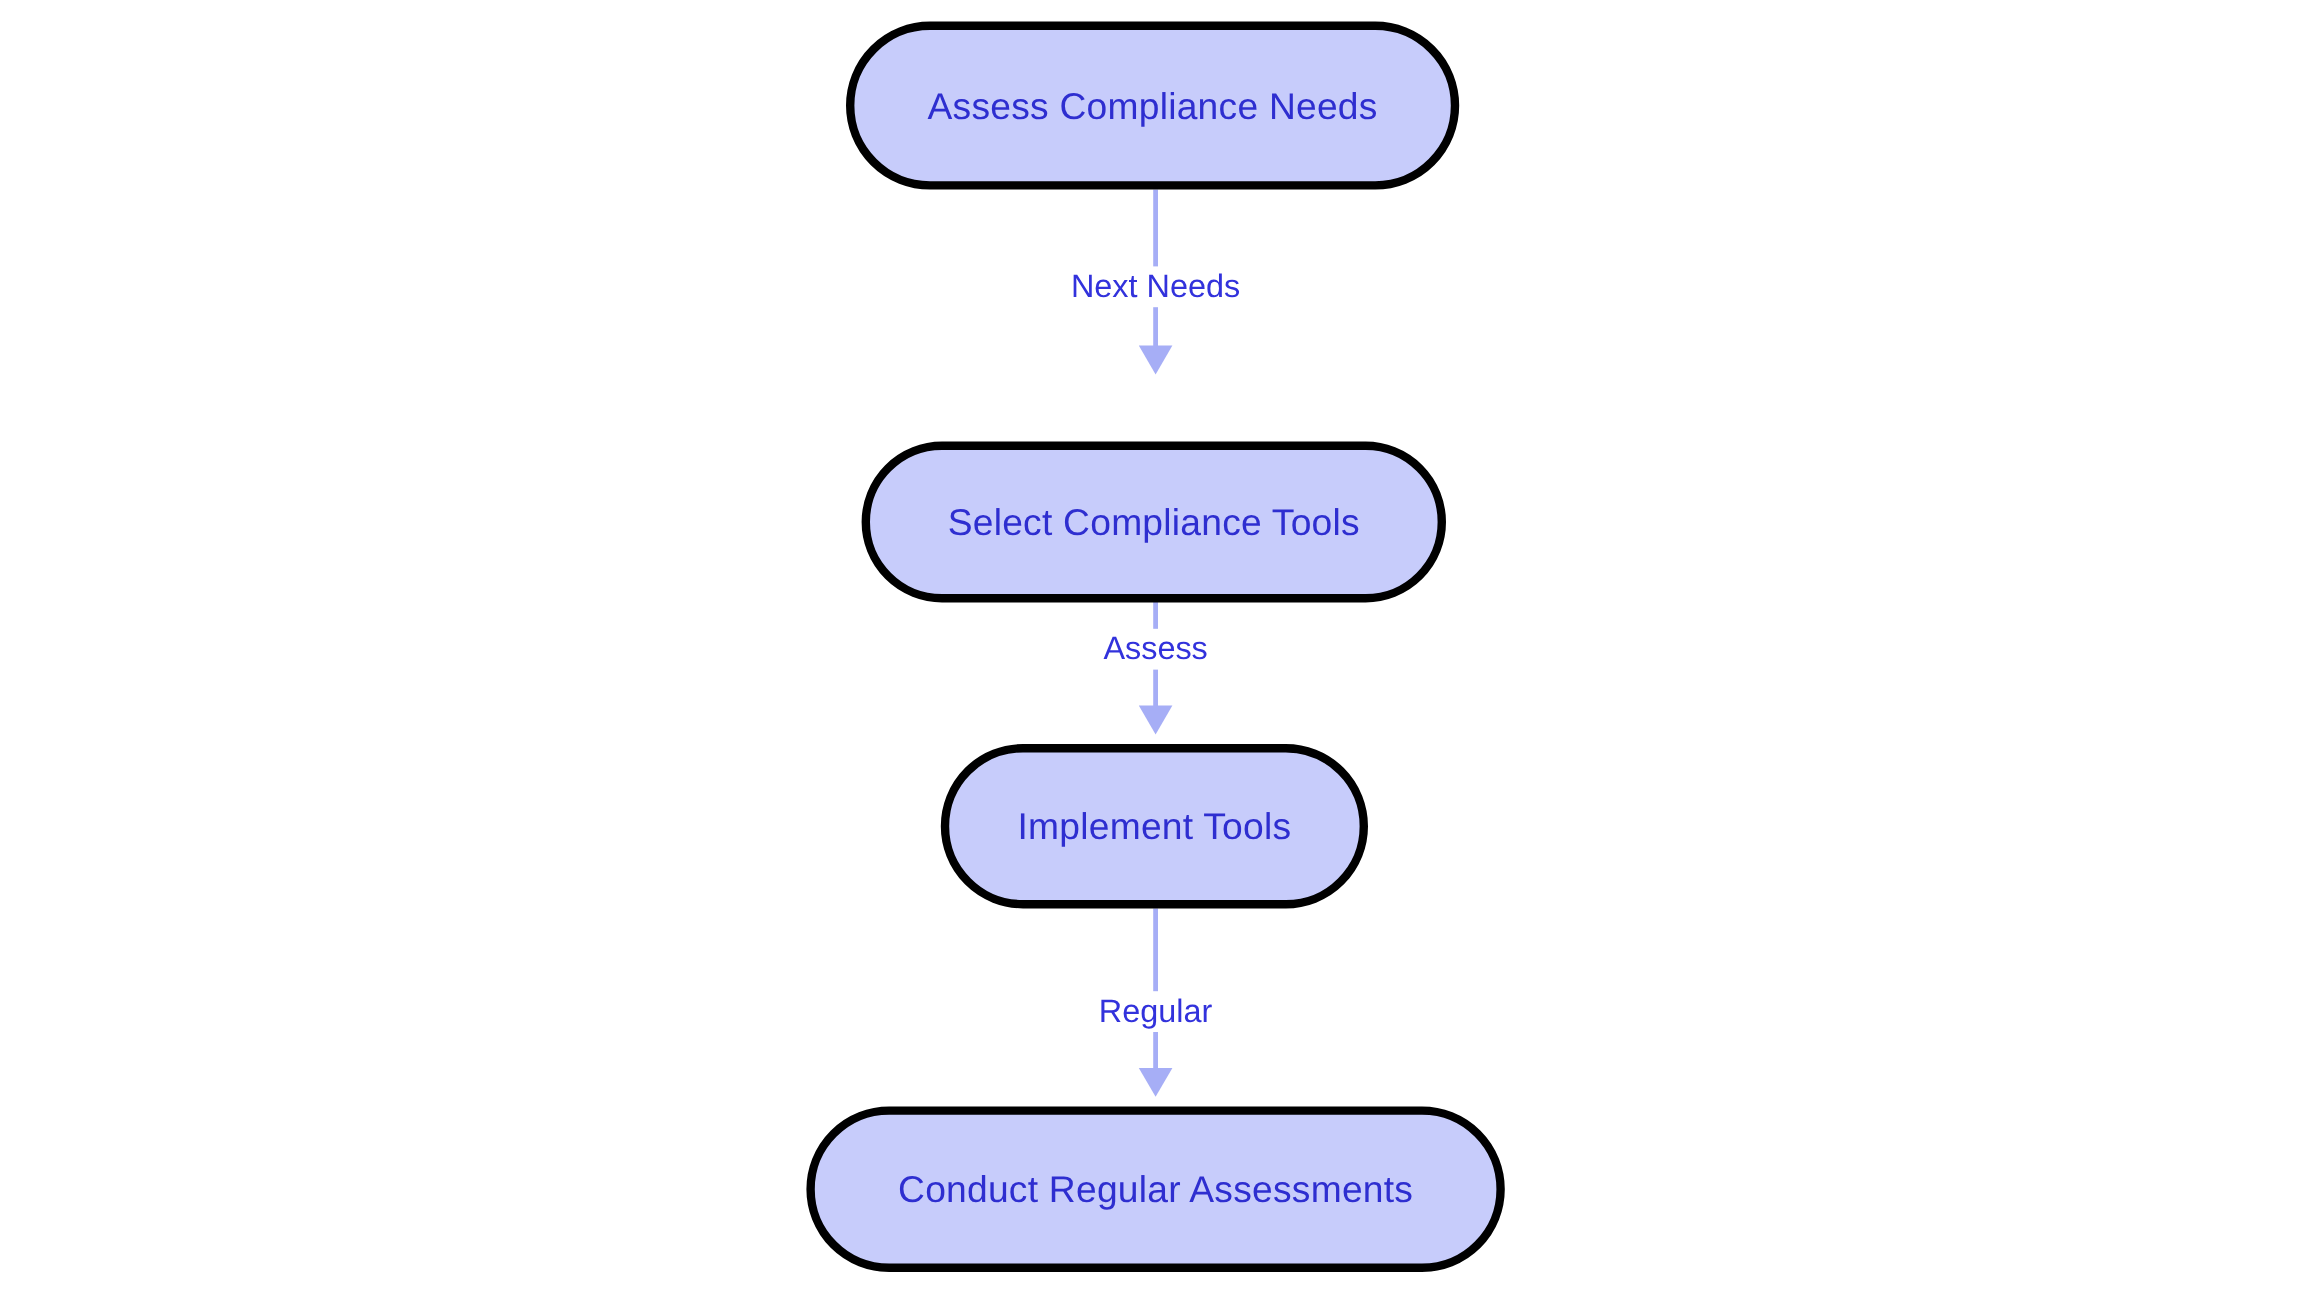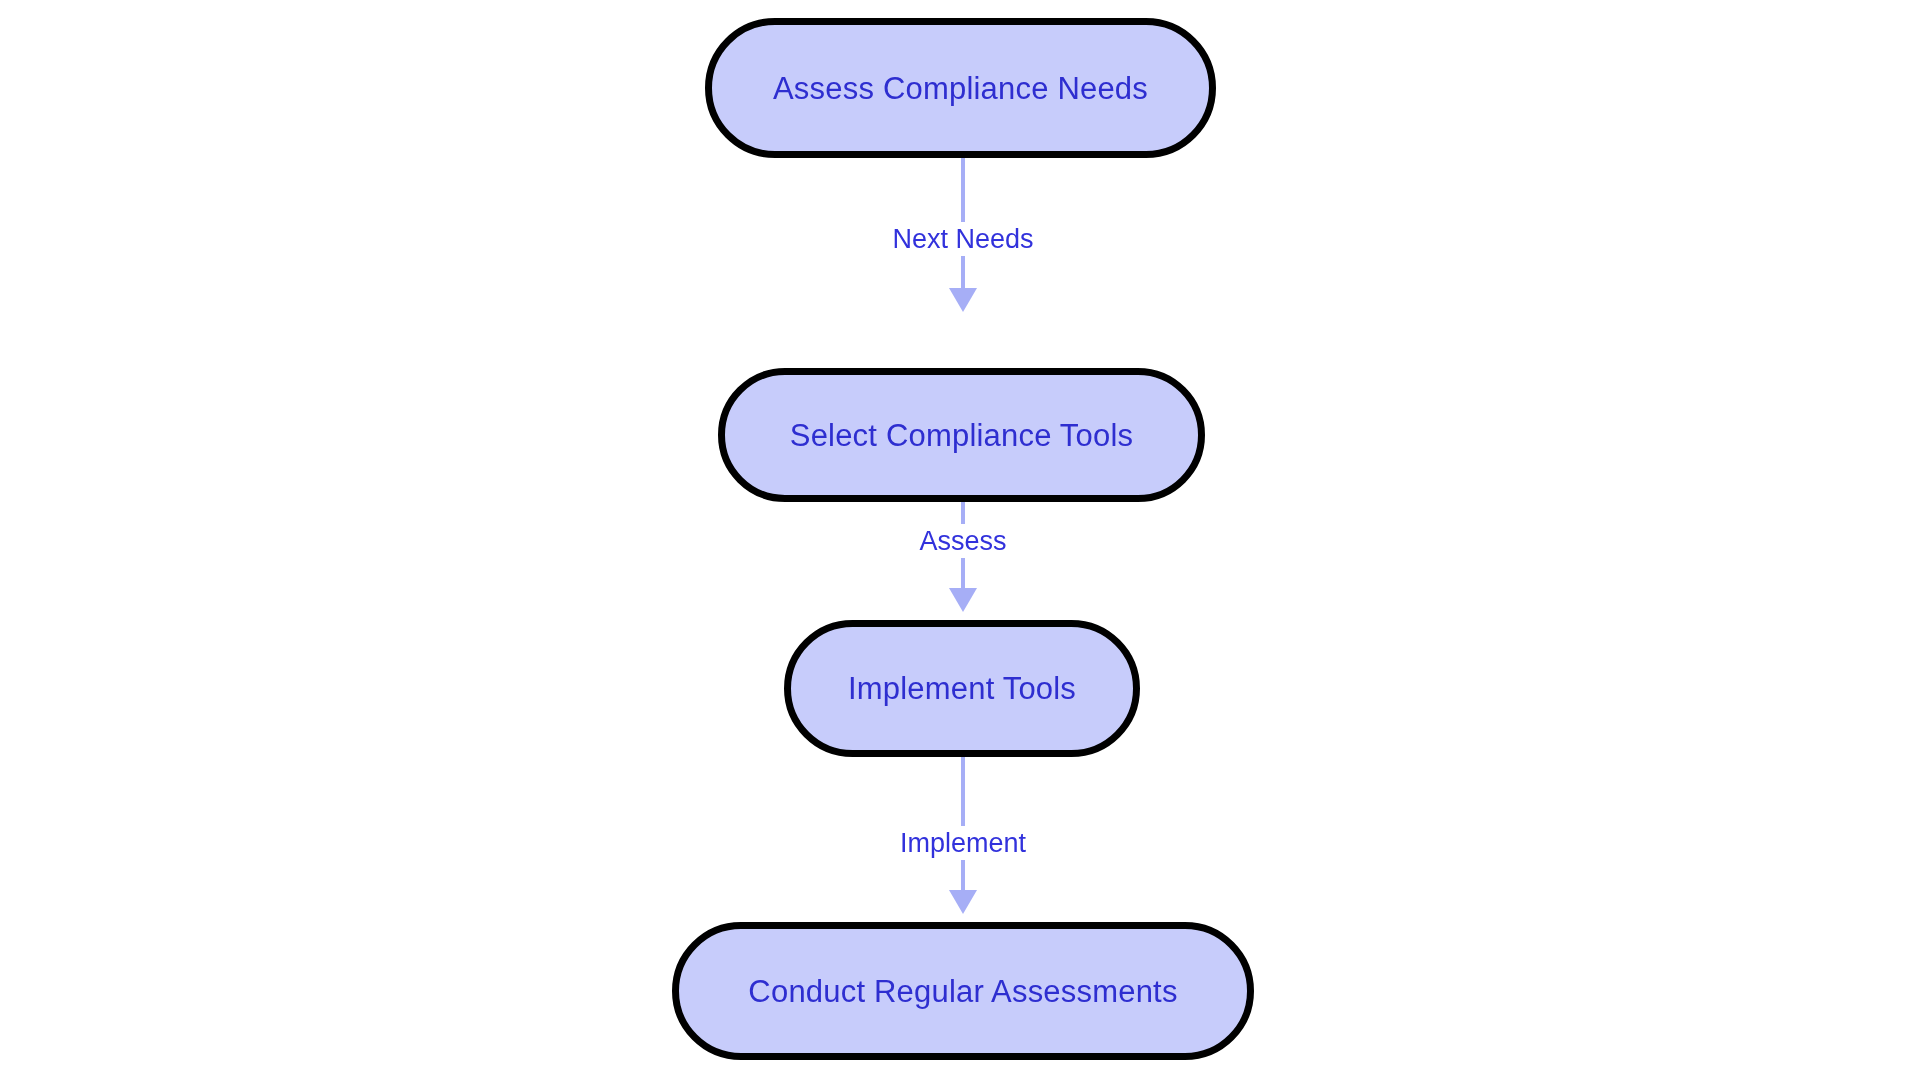--- a/index.html
+++ b/index.html
@@ -133,15 +133,15 @@
   </div>
 
   <div class="node" id="node-conduct-regular-assessments">
     <span class="node-label">Conduct Regular Assessments</span>
   </div>
 
   <div class="edge-label" id="edge-label-next-step">Next Needs</div>
 
   <div class="edge-label" id="edge-label-proceed">Assess</div>
 
-  <div class="edge-label" id="edge-label-continue">Implement</div>
+  <div class="edge-label" id="edge-label-continue">Regular</div>
 
 </div>
 
 </body></html>

